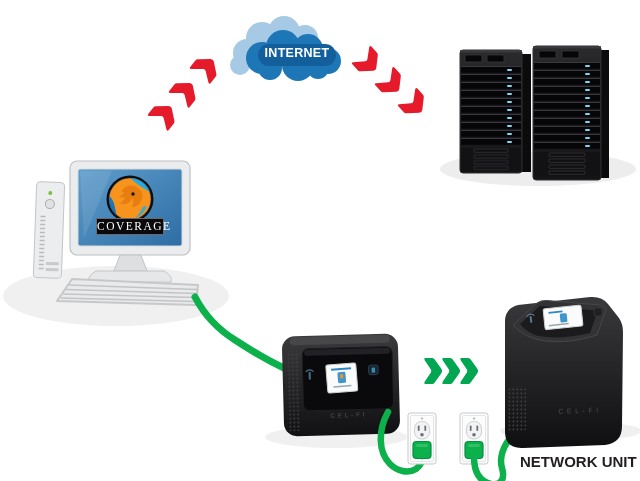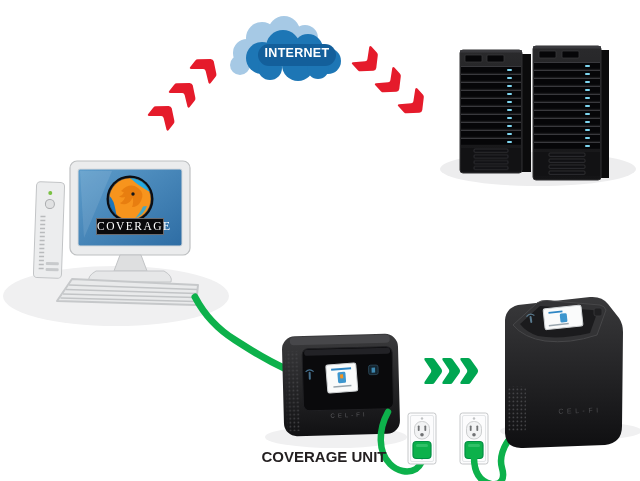--- a/index.html
+++ b/index.html
@@ -251,15 +251,15 @@
     </g>
     <rect x="594" y="300" width="8" height="8" rx="2" fill="#202022" stroke="#3A3A3C" stroke-width=".8"></rect>
     <rect x="508" y="378" width="18" height="46" rx="4" fill="url(#dotpat)"></rect>
   </g>
 </svg>
 
 <div class="txt" id="label-internet">INTERNET</div>
 <div class="txt" id="label-seahawk">COVERAGE</div>
 <div class="txt" id="brand-coverage">CEL-FI</div>
 <div class="txt" id="brand-network">CEL-FI</div>
-<div class="txt unit-label" id="label-coverage">COVERAGE UNIT</div>
+<div class="txt unit-label" id="label-network">NETWORK UNIT</div>
 
 </div>
 
 </body></html>

